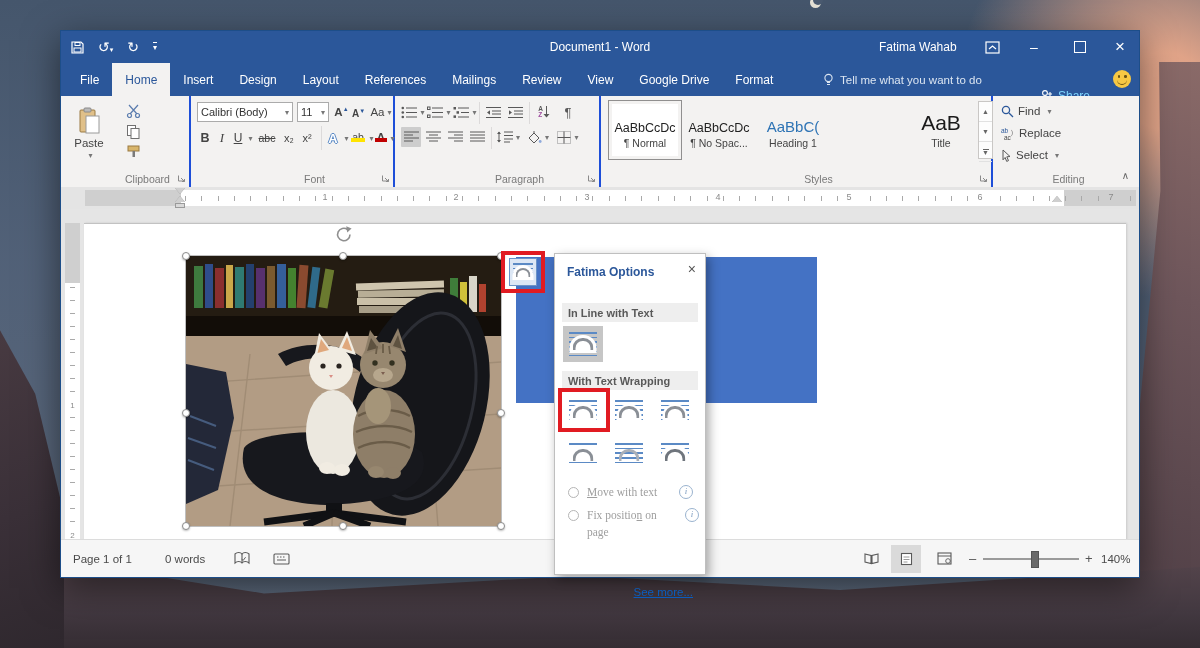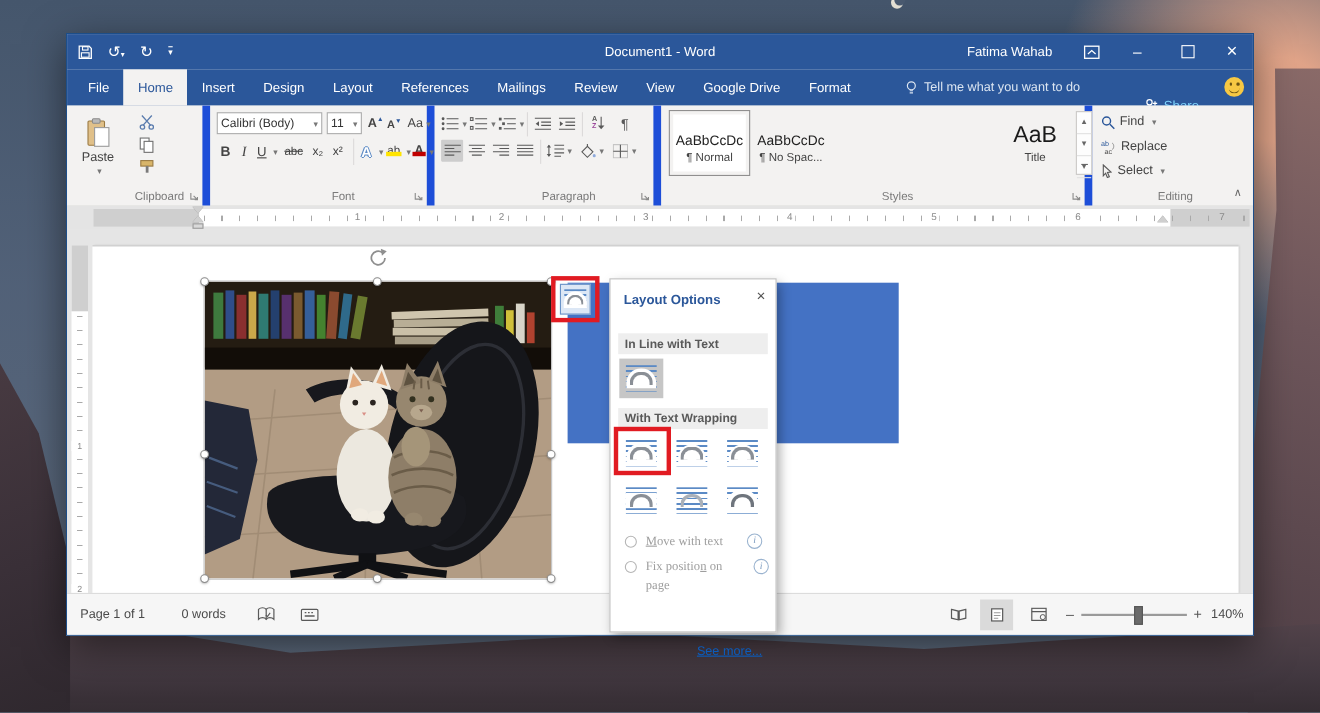--- a/index.html
+++ b/index.html
@@ -42,21 +42,21 @@
   .tab.active{background:#f3f2f1;color:#2b579a;}
   .tellme{position:absolute;left:762px;top:0;height:33px;display:flex;align-items:center;gap:6px;color:#dbe5f1;font-size:11.5px;}
   .share{position:absolute;left:978px;top:16px;height:33px;display:flex;align-items:center;gap:5px;color:#7dd3fc;font-size:12px;justify-content:space-between;}
   .smiley{position:absolute;left:1052px;top:7px;width:18px;height:18px;border-radius:50%;background:#f7c843;}
   .smiley i{position:absolute;top:5px;width:2.5px;height:2.5px;border-radius:50%;background:#6b5313;}
   .smiley i.l{left:4.5px}.smiley i.r{right:4.5px}
   .smiley u{position:absolute;left:4px;right:4px;bottom:3.5px;height:5px;border:1.6px solid #6b5313;border-top:none;border-left:none;border-right:none;border-radius:0 0 8px 8px;}
 
   
   .ribbon{position:absolute;left:0;top:65px;width:100%;height:91px;background:#f3f2f1;border-bottom:1px solid #d2d0ce;color:#444;}
-  .group{position:absolute;top:0;height:91px;border-right:7px solid #1d4ed8;box-sizing:border-box;}
+  .group{position:absolute;top:0;height:91px;border-right:2px solid #1d4ed8;box-sizing:border-box;}
   .glabel{position:absolute;bottom:2px;left:0;right:0;text-align:center;font-size:10.5px;color:#7a7a7a;padding-left:45px;}
   .launcher{position:absolute;right:3px;bottom:4px;width:9px;height:9px;}
   .launcher svg{display:block}
   .rbtn{position:absolute;display:flex;align-items:center;justify-content:center;font-size:11.5px;color:#444;}
   .sep{position:absolute;width:1px;background:#dcdada;top:6px;height:48px;}
   .combo{position:absolute;height:20px;background:#fff;border:1px solid #ababab;box-sizing:border-box;font-size:11px;display:flex;align-items:center;padding:0 3px;justify-content:space-between;color:#333;}
   .dn{color:#777;font-size:8px;margin-left:3px;}
   .selbtn{background:#cdcdcd;border-radius:1px;}
   .ylw{position:absolute;left:1px;right:3px;bottom:1px;height:4px;background:#ffe400;}
   .red{position:absolute;left:1px;right:3px;bottom:1px;height:4px;background:#c00000;}
@@ -415,20 +415,24 @@
       </div>
 
       <div class="group" style="left:540px;width:392px">
         <div class="stylecard sel" style="left:8px">
           <div class="ssample">AaBbCcDc</div>
           <div class="sname">¶ Normal</div>
         </div>
         <div class="stylecard" style="left:82px">
           <div class="ssample">AaBbCcDc</div>
           <div class="sname">¶ No Spac...</div>
+        </div>
+        <div class="stylecard" style="left:156px">
+          <div class="ssample" style="color:#2e74b5;font-size:15px">AaBbC(</div>
+          <div class="sname">Heading 1</div>
         </div>
         <div class="stylecard" style="left:304px">
           <div class="ssample" style="font-size:21px;font-weight:300;color:#1a1a1a">AaB</div>
           <div class="sname">Title</div>
         </div>
         <div class="scroll3" style="left:380px;width:0;border:none"></div>
         <div class="scroll3" style="left:377px">
           <div>▲</div>
           <div>▼</div>
           <div style="flex-direction:column;line-height:3px"><span style="border-top:1px solid #666;width:6px;display:block;margin-bottom:1px"></span>▼</div>
@@ -620,21 +624,21 @@
       <div class="handle" style="left:436px;top:313px"></div>
 
       <div class="layoutbtn">
         <div class="wicon" style="width:20px;height:18px">
             <div class="arch" style="width:11px;height:7px;top:5px;border-width:2.5px"></div>
           </div>
       </div>
     </div>
 
     <div class="popup">
-      <div class="pop-title">Layout Options</div>
+      <div class="pop-title">Fatima Options</div>
       <div class="pop-close">×</div>
       <div class="band" style="top:49px">In Line with Text</div>
       <div class="opt sel" style="left:8px;top:72px">
         <div class="wicon">
             <div class="arch"></div>
           </div>
       </div>
       <div class="band" style="top:117px">With Text Wrapping</div>
       <div class="opt" style="left:8px;top:140px">
         <div class="wicon">

